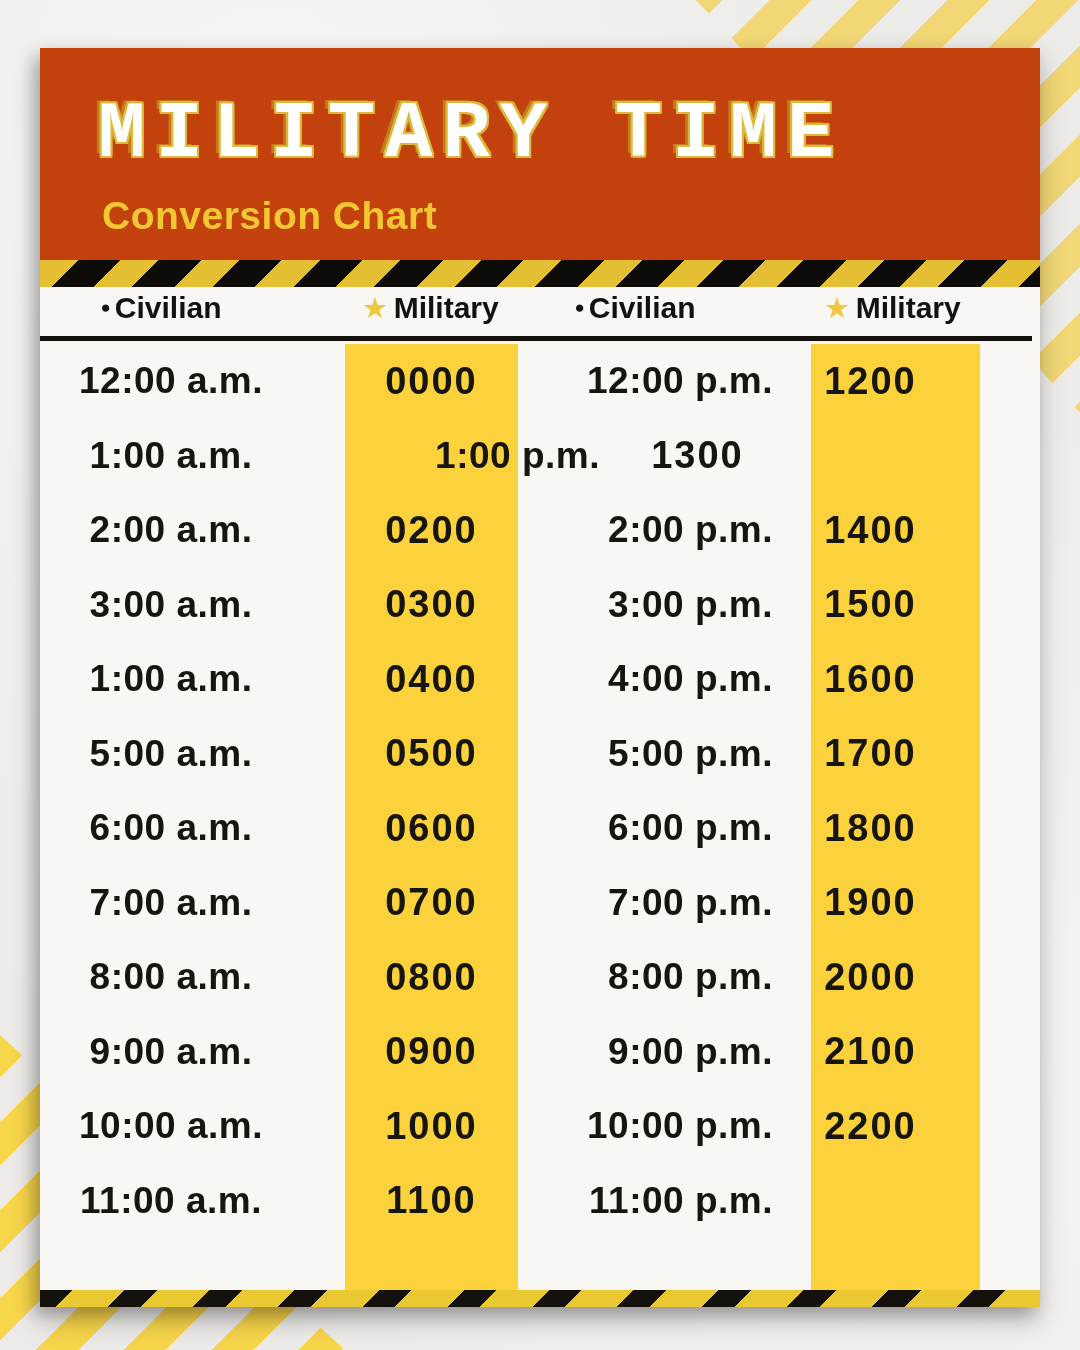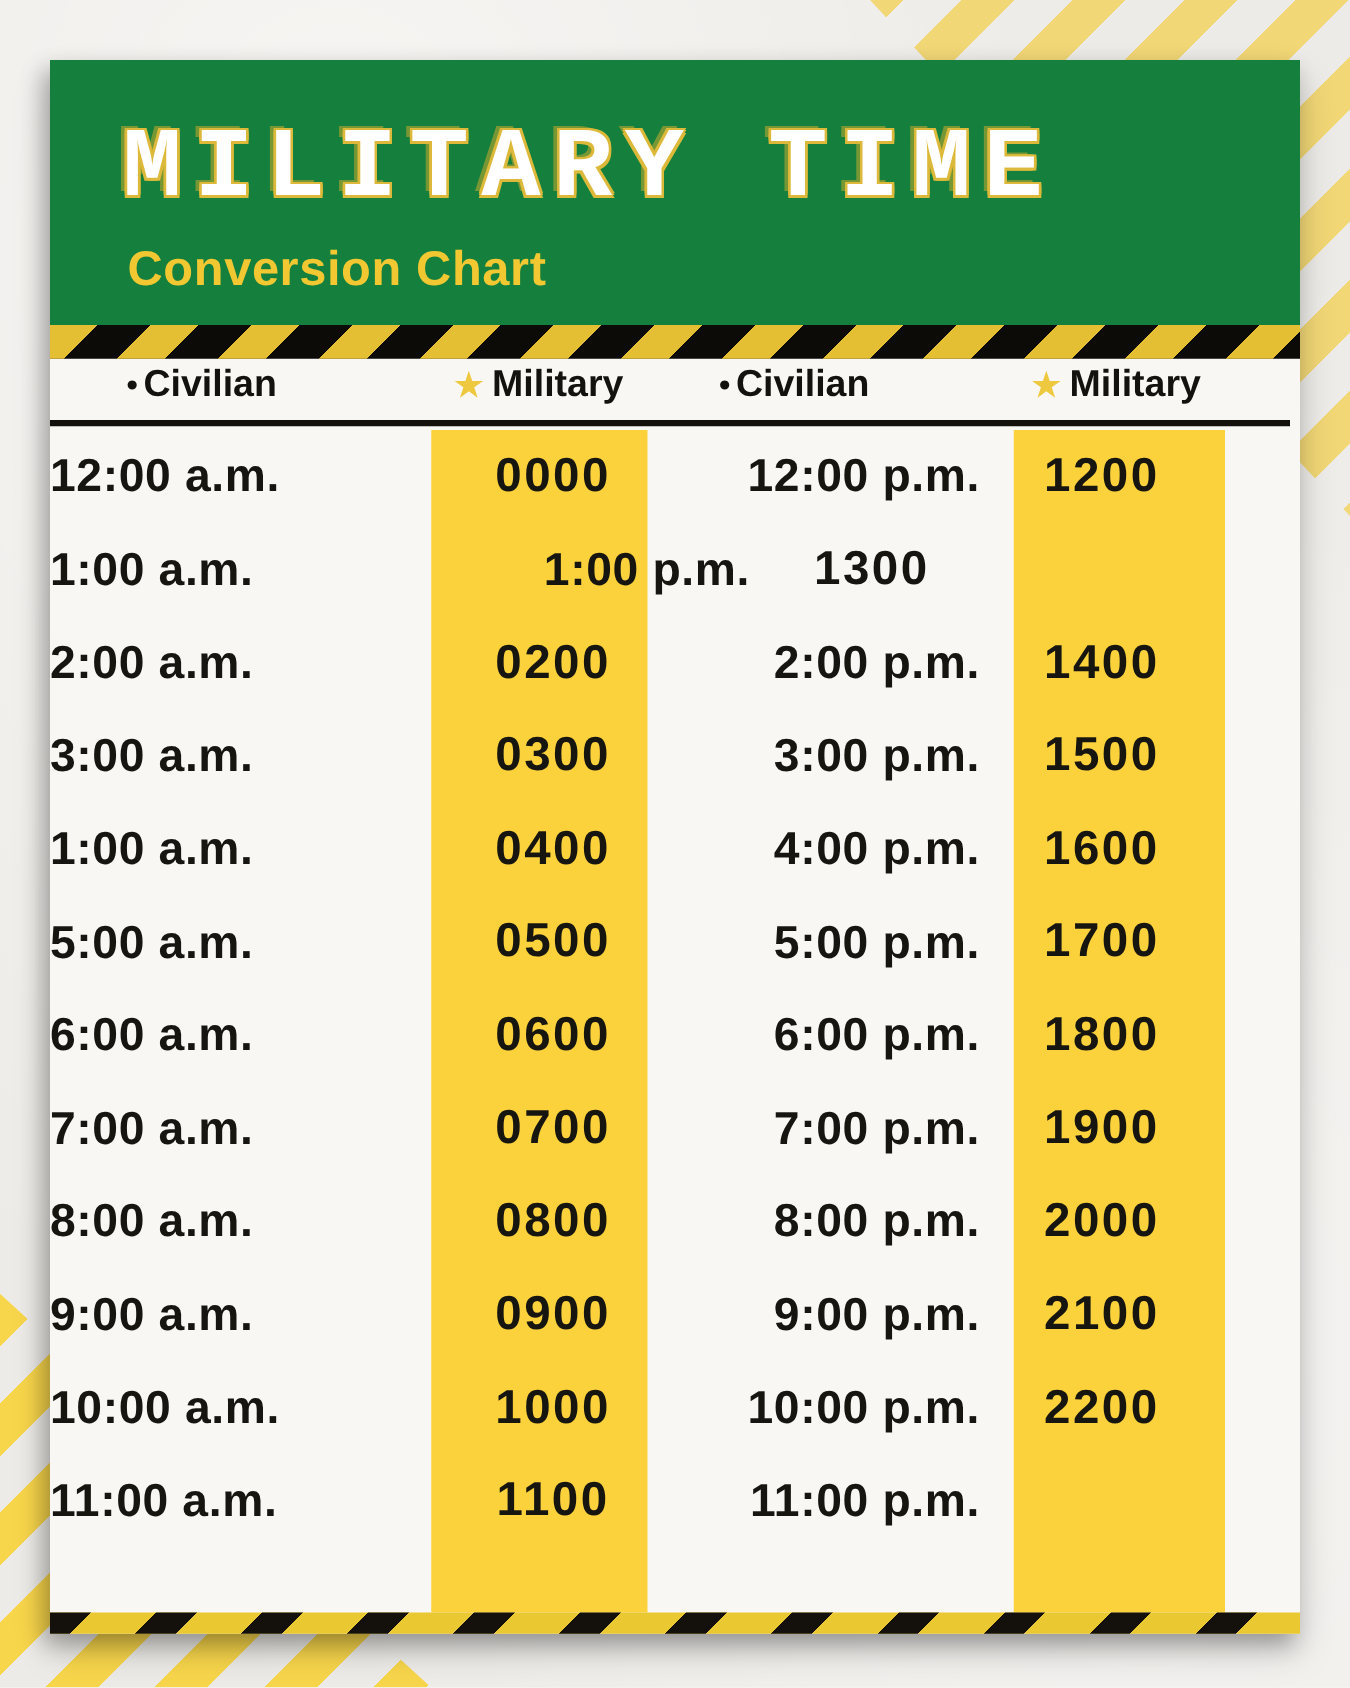--- a/index.html
+++ b/index.html
@@ -33,21 +33,21 @@
   .card {
     position: absolute; left: 40px; top: 48px;
     width: 1000px; height: 1259px;
     background: #f8f7f4;
     box-shadow: -6px 8px 16px rgba(0,0,0,0.25), 0 14px 28px rgba(0,0,0,0.18);
   }
 
   
   .card-header {
     position: absolute; top: 0; left: 0; right: 0; height: 212px;
-    background: #15803d;
+    background: #c2410c;
   }
   .title {
     position: absolute; left: 58px; top: 42px; margin: 0;
     font-family: "Liberation Mono", monospace;
     font-weight: bold; font-size: 79px; letter-spacing: 10px;
     color: #ffffff; white-space: nowrap;
     text-shadow:
       -2px 0 0 #dcb93a, 2px 0 0 #dcb93a, 0 -2px 0 #dcb93a, 0 2px 0 #dcb93a,
       -2px -2px 0 #dcb93a, 2px -2px 0 #dcb93a, -2px 2px 0 #dcb93a, 2px 2px 0 #dcb93a,
       -5px -3px 0 rgba(201,167,46,0.55);
@@ -97,24 +97,24 @@
   .star-icon  { font-size: 26px; margin-right: 7px; color: #eec93f; }
 
   .header-rule {
     position: absolute; top: 49px; left: 0; right: 8px; height: 5px;
     background: #14110d;
   }
 
   .rows { position: absolute; top: 57px; left: 0; right: 0; }
   .row { display: flex; height: 74.5px; align-items: center; }
   .cell { color: #17150f; white-space: nowrap; }
-  .cell-c1 { width: 262px; padding-right: 43px; text-align: left;
+  .cell-c1 { width: 262px; padding-right: 43px; text-align: center;
              font-size: 37px; font-weight: bold; letter-spacing: 0.5px; }
   .cell-m1 { width: 173px; text-align: center;
-             font-size: 38px; font-weight: bold; letter-spacing: 2px; padding-left: 11px; }
+             font-size: 38px; font-weight: bold; letter-spacing: 2px; }
   .cell-c2 { width: 255px; text-align: right;
              font-size: 37px; font-weight: bold; letter-spacing: 0.5px; }
   .cell-m2 { width: 195px; text-align: center;
              font-size: 38px; font-weight: bold; letter-spacing: 2px; }
 </style>
 </head>
 <body>
 
 <div class="corner top-right"></div>
 <div class="corner bottom-left"></div>

